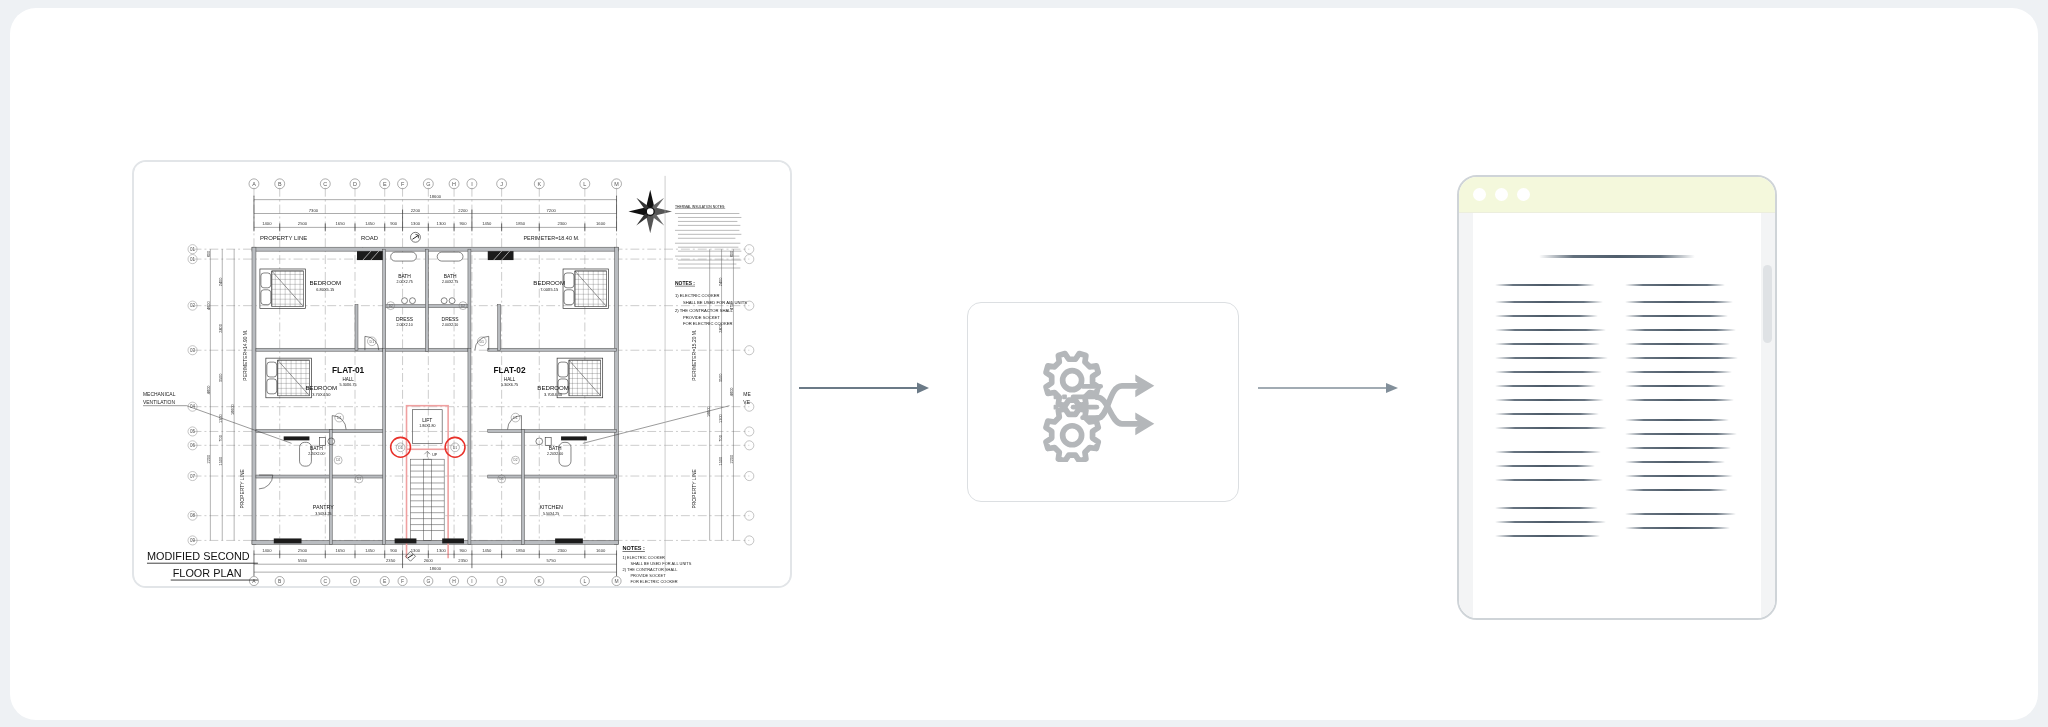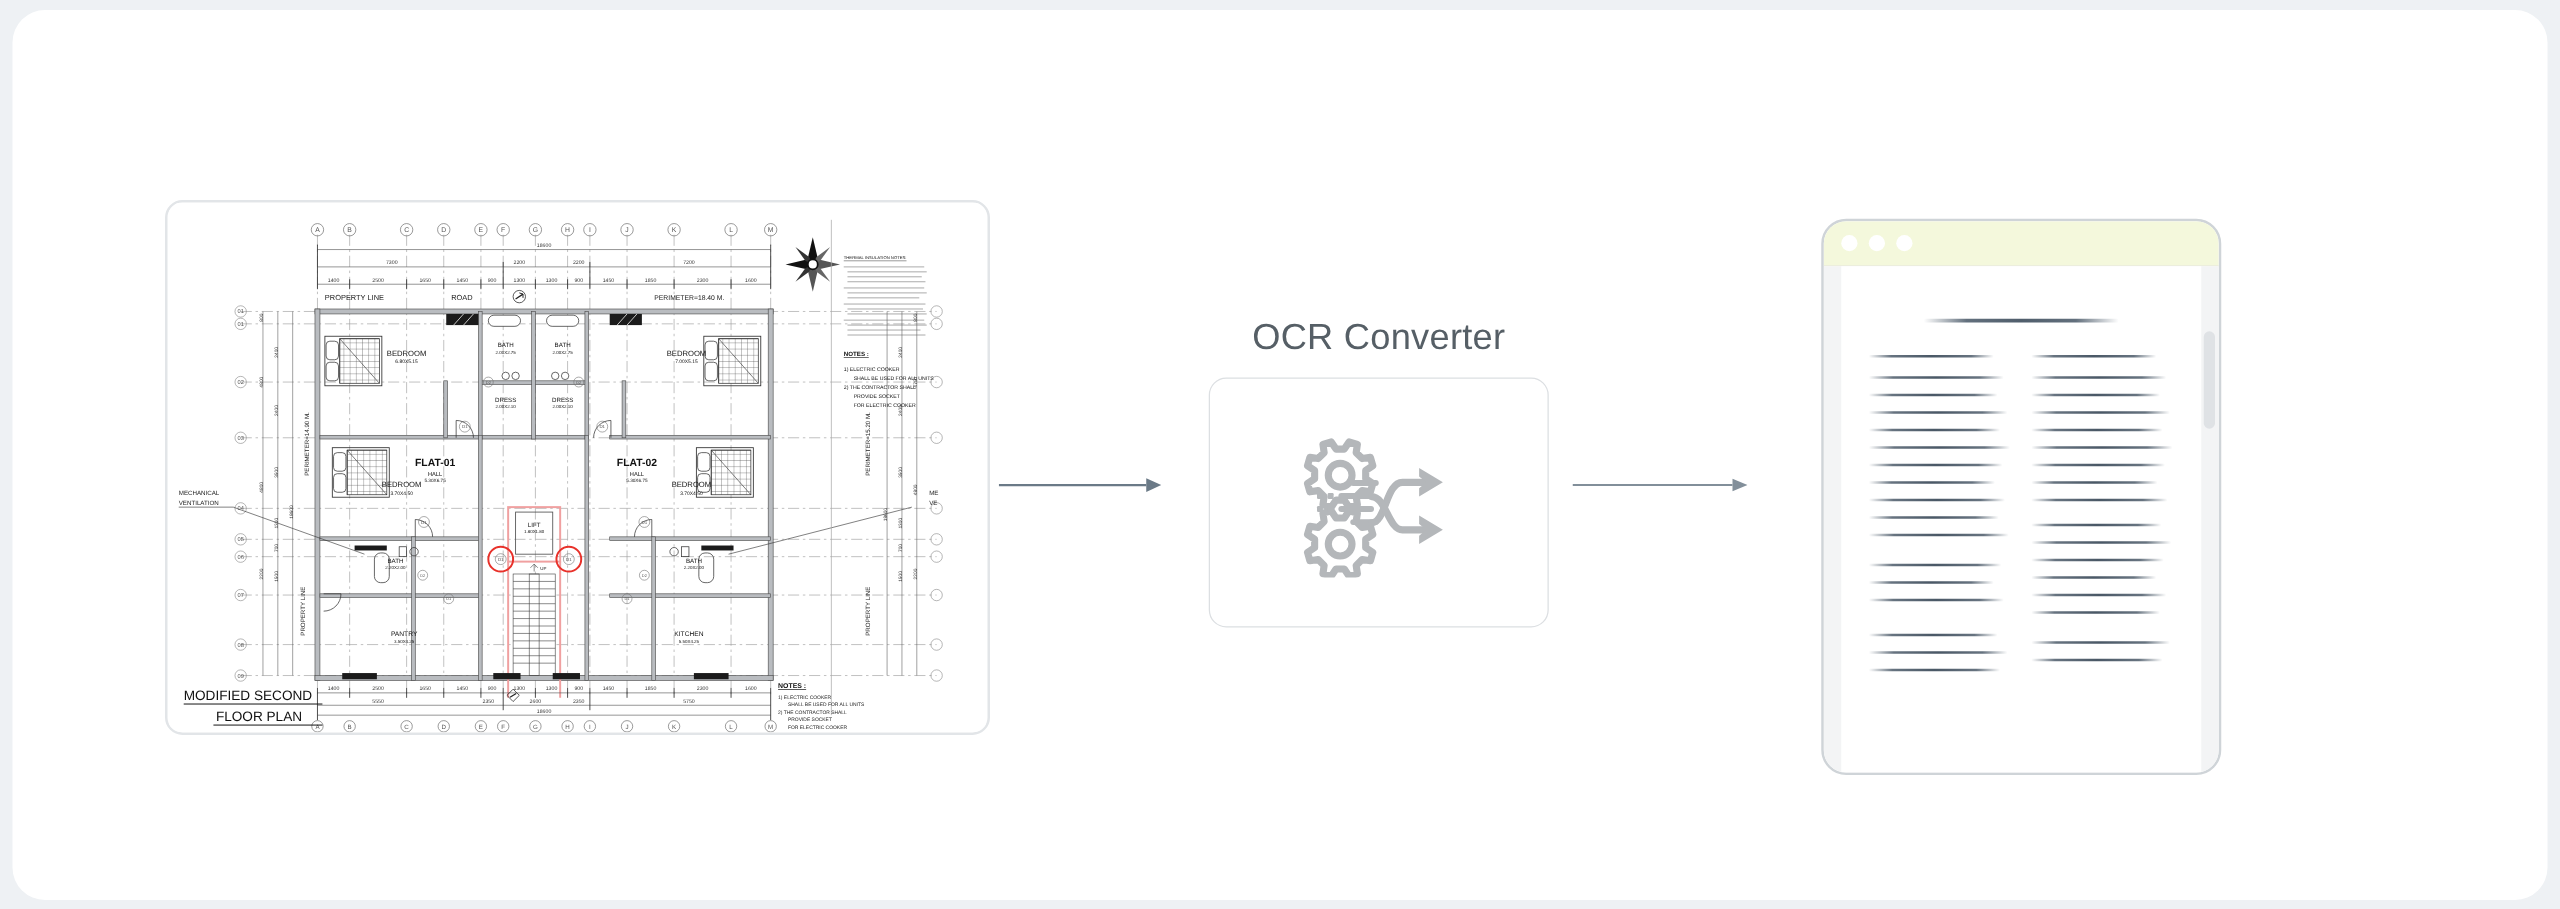--- a/index.html
+++ b/index.html
@@ -695,21 +695,20 @@
     </div>
 
     <div class="arrow" id="arrow-1">
       <svg width="130" height="16" viewBox="0 0 130 16">
         <line x1="0" y1="8" x2="118" y2="8" stroke="#6b7a87" stroke-width="1.8"></line>
         <path d="M118,2.5 L130,8 L118,13.5 Z" fill="#6b7a87"></path>
       </svg>
     </div>
 
     <div class="ocr-block">
-      <div class="ocr-title">OCR Converter</div>
       <div class="ocr-box">
         <svg class="ocr-icon" viewBox="0 0 160 126">
           <g fill="none" stroke="#b4b7ba" stroke-width="6" stroke-linejoin="round" stroke-linecap="round">
 
             <path d="M33,14 l7,-2 l4,6 l7,0 l4,-6 l7,2 l-1,7 l5,5 l7,-1 l2,7 l-6,4 l0,7 l6,4 l-2,7 l-7,-1 l-5,5 l1,7 l-7,2 l-4,-6 l-7,0 l-4,6 l-7,-2 l1,-7 l-5,-5 l-7,1 l-2,-7 l6,-4 l0,-7 l-6,-4 l2,-7 l7,1 l5,-5 Z"></path>
             <circle cx="47.5" cy="40" r="10"></circle>
 
             <path d="M33,72 l7,-2 l4,6 l7,0 l4,-6 l7,2 l-1,7 l5,5 l7,-1 l2,7 l-6,4 l0,7 l6,4 l-2,7 l-7,-1 l-5,5 l1,7 l-7,2 l-4,-6 l-7,0 l-4,6 l-7,-2 l1,-7 l-5,-5 l-7,1 l-2,-7 l6,-4 l0,-7 l-6,-4 l2,-7 l7,1 l5,-5 Z"></path>
             <circle cx="47.5" cy="98" r="10"></circle>
           </g>

